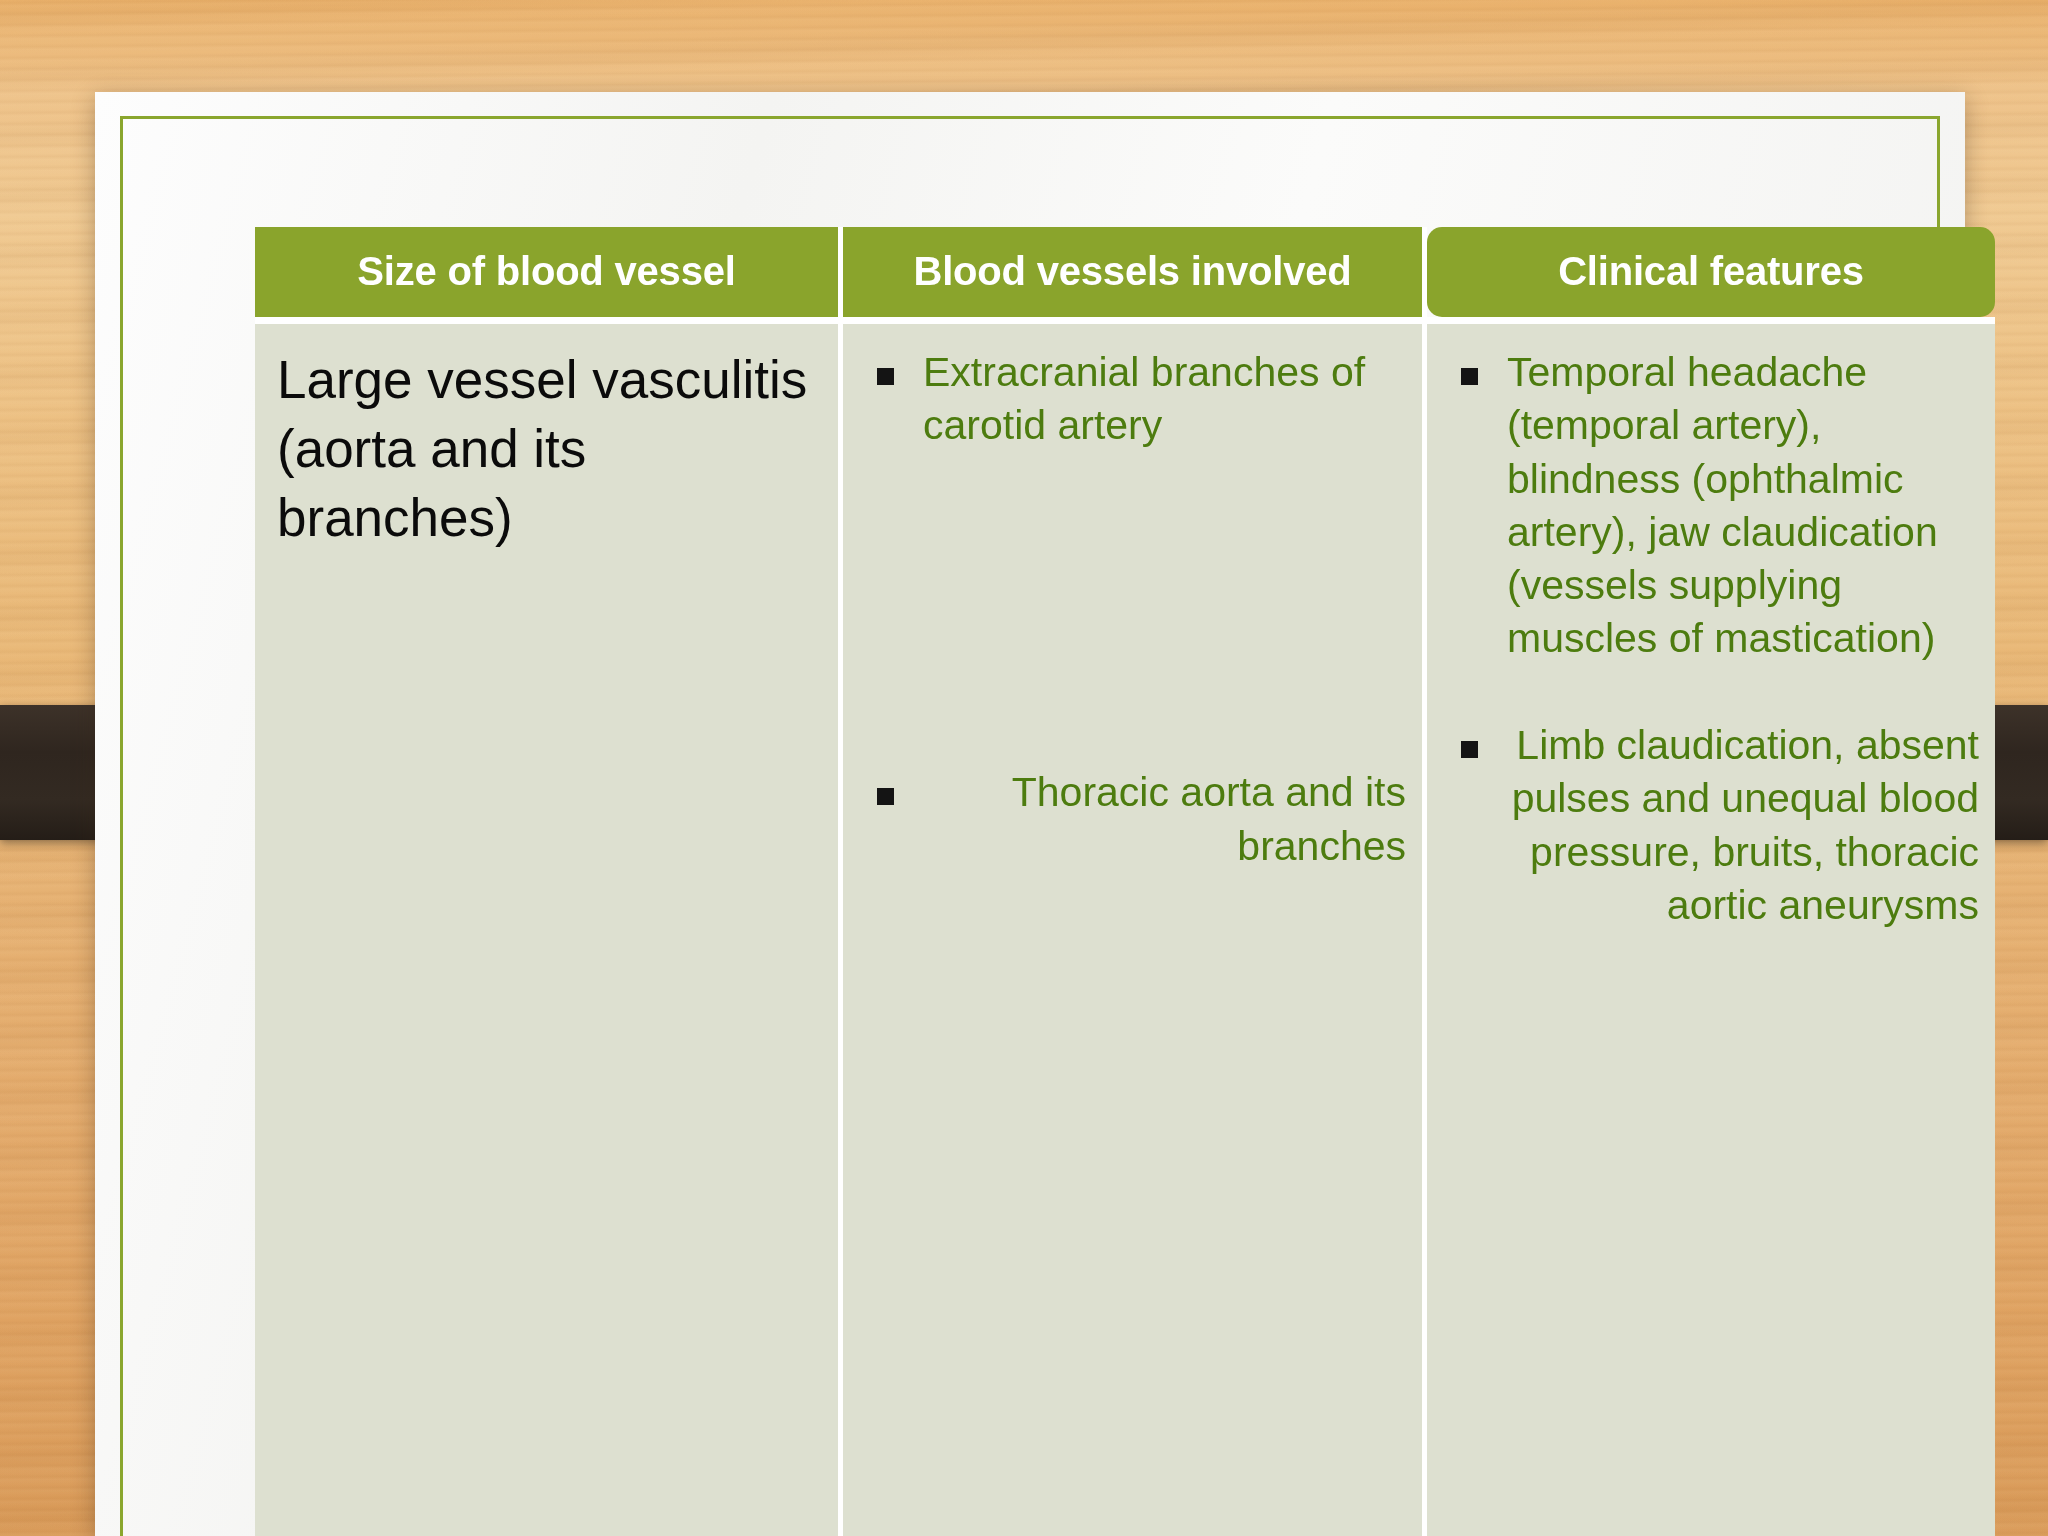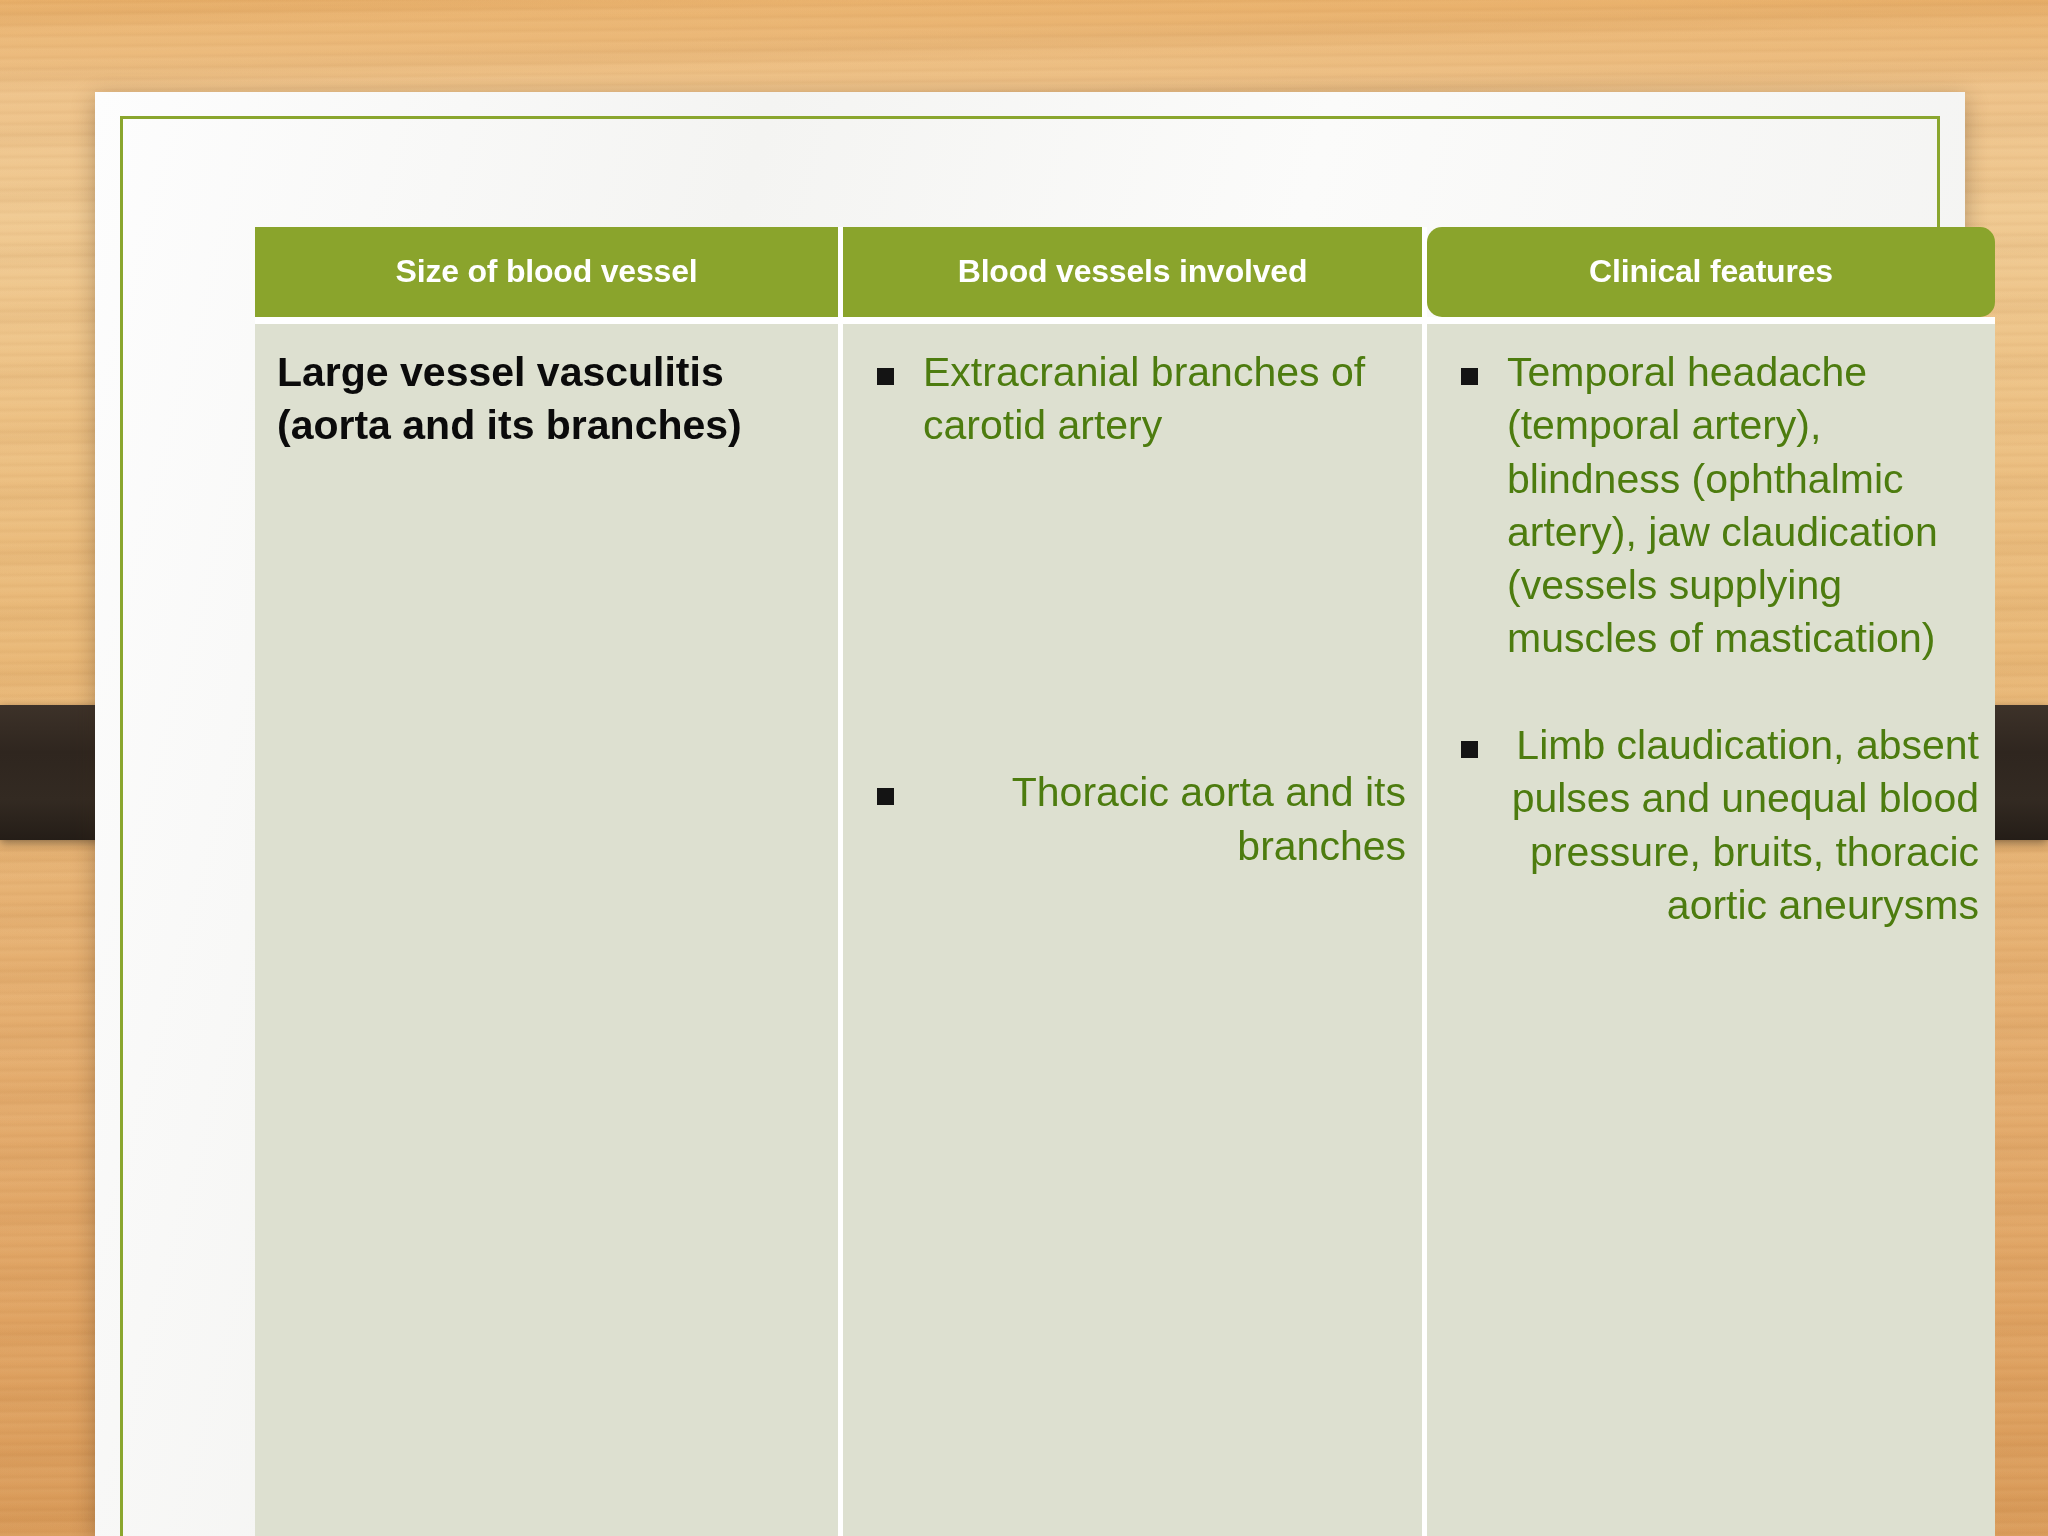--- a/index.html
+++ b/index.html
@@ -95,21 +95,21 @@
     border-spacing: 0;
     table-layout: fixed;
   }
   #vasculitis-table col.c1 { width: 588px; }
   #vasculitis-table col.c2 { width: 584px; }
   #vasculitis-table col.c3 { width: 568px; }
 
   #vasculitis-table thead th {
     background: #8aa42c;
     color: #ffffff;
-    font-size: 32px;
+    font-size: 40px;
     font-weight: bold;
     text-align: center;
     padding: 14px 6px 16px 6px;
     height: 60px;
     vertical-align: middle;
     border-right: 5px solid #ffffff;
     letter-spacing: -0.2px;
   }
   #vasculitis-table thead th:last-child { border-right: none; border-radius: 15px; }
 
@@ -120,25 +120,24 @@
     border-top: 7px solid #ffffff;
     padding: 0;
     height: 1240px;
   }
   #vasculitis-table tbody td:last-child { border-right: none; }
 
   .cell-pad {
     padding: 22px 16px 10px 18px;
   }
   .plain-text {
-    font-size: 41px;
+    font-size: 53px;
     line-height: 1.30;
     color: #0b0b0b;
     padding-left: 4px;
-    font-weight: bold;
   }
 
   ul.bullets {
     list-style: none;
     margin: 0;
     padding: 0;
   }
   ul.bullets > li {
     position: relative;
     padding-left: 62px;

